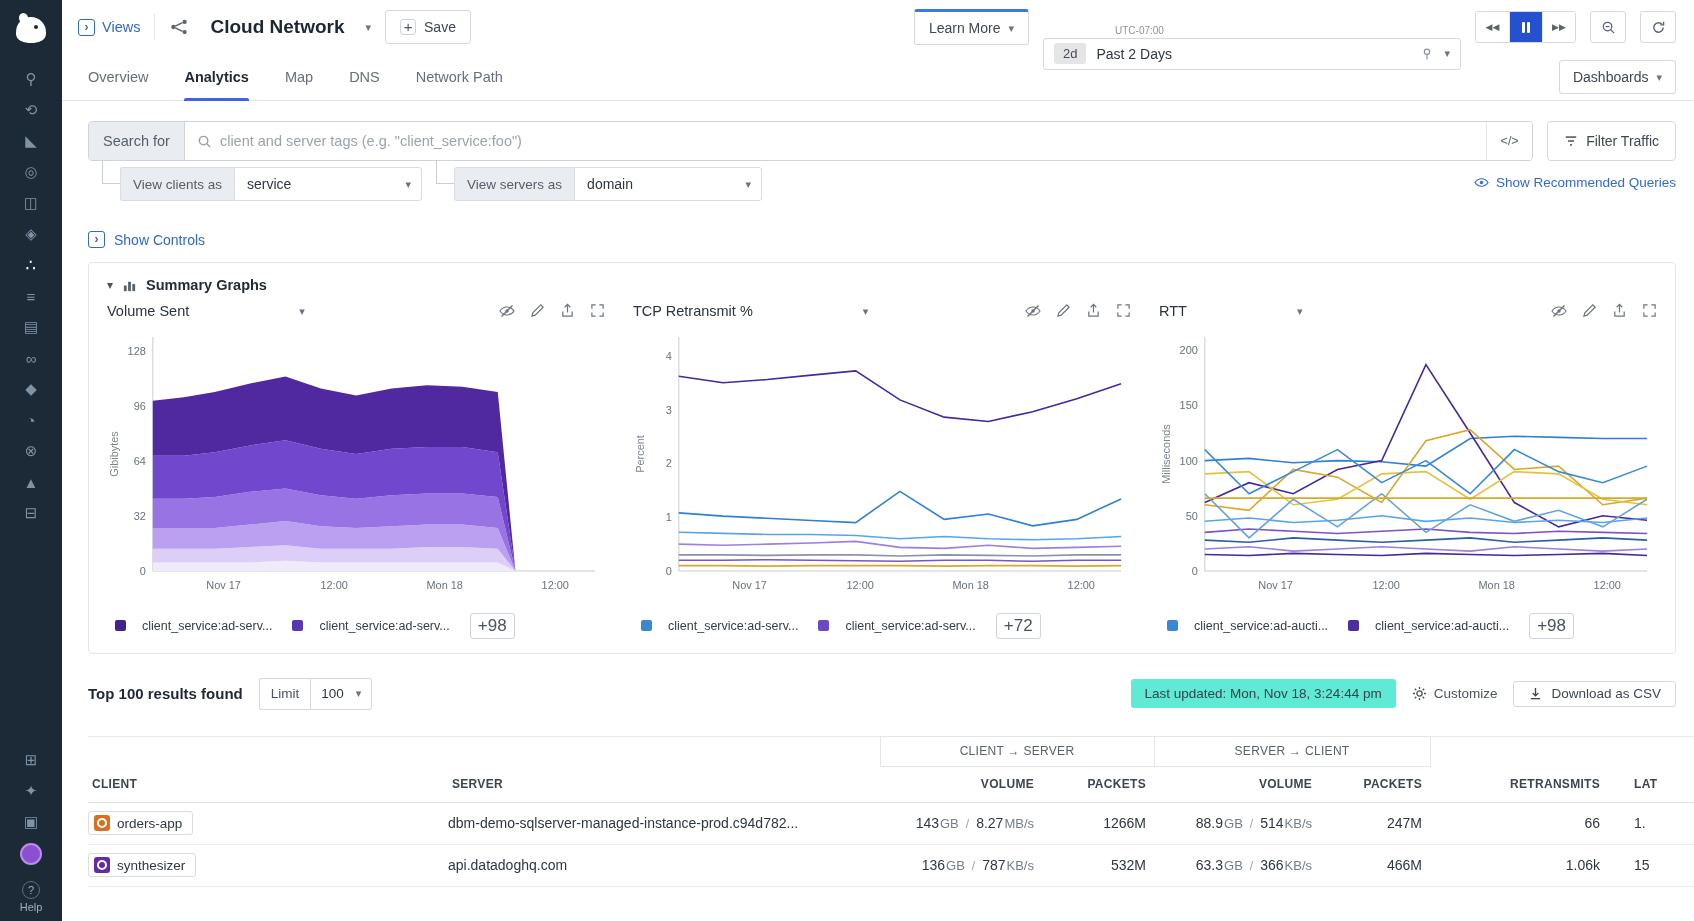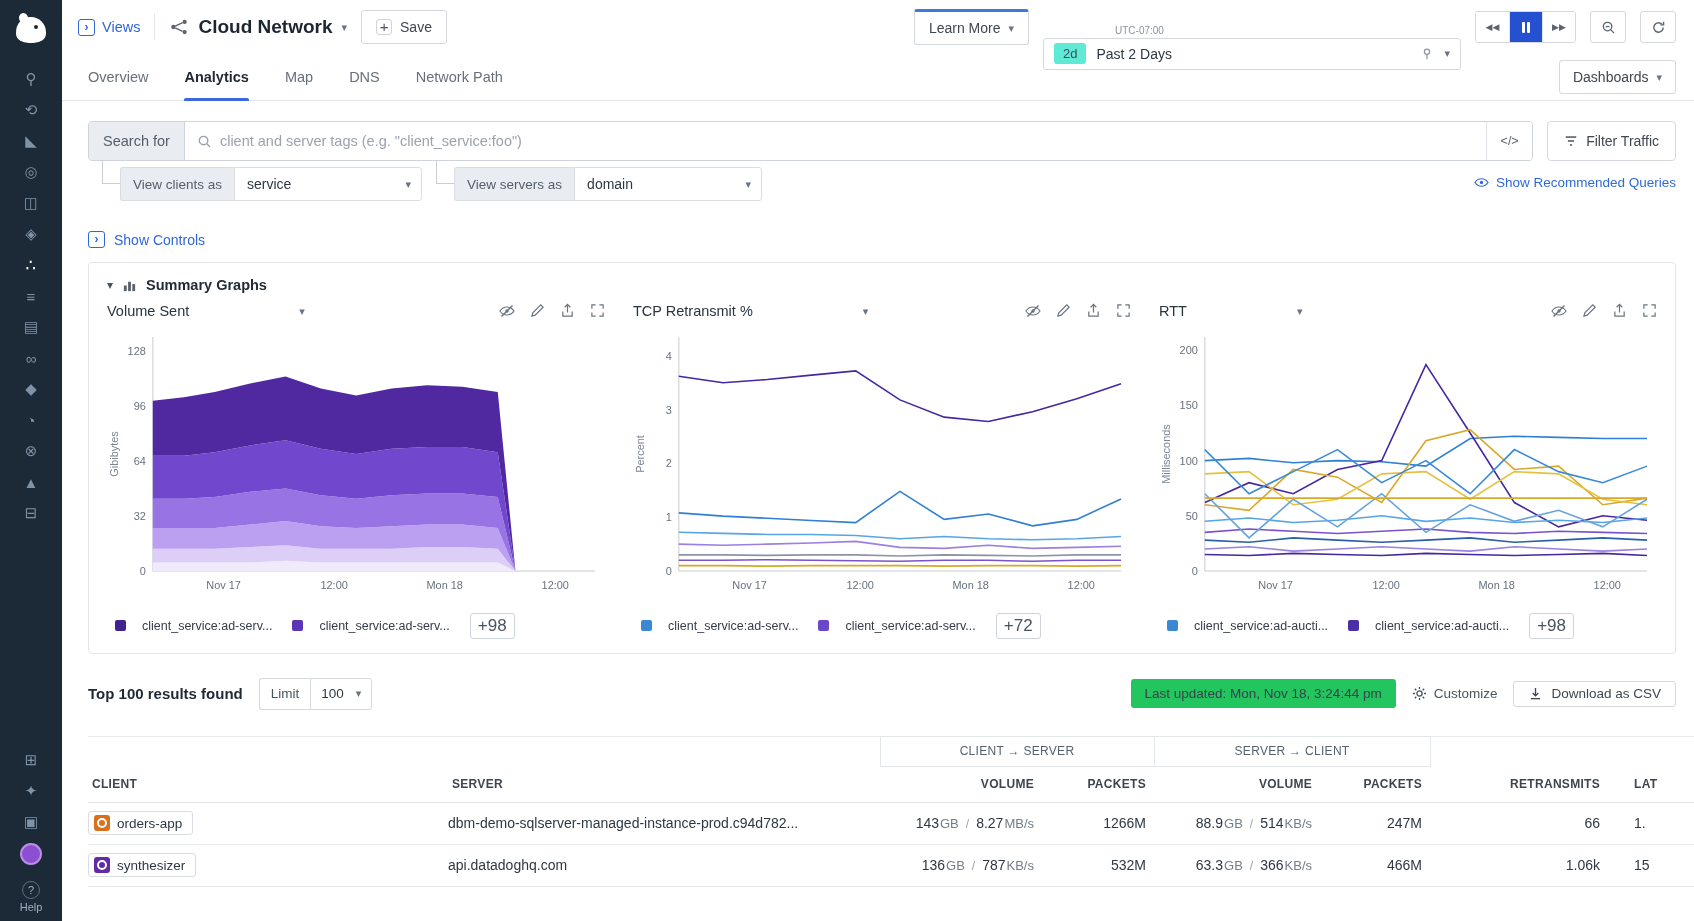--- a/index.html
+++ b/index.html
@@ -24,31 +24,31 @@
   .help-label { color:#9fb0c2; font-size:11px; }
 
   
   .main { flex:1; min-width:0; display:flex; flex-direction:column; }
 
   
   .topbar { height:54px; display:flex; align-items:center; padding:0 18px 0 16px; gap:14px; }
   .views-btn { display:flex; align-items:center; gap:7px; background:none; border:none; color:#3066d6; font-size:14.5px; cursor:pointer; font-family:inherit; }
   .views-ic { width:17px; height:17px; border:1.6px solid #3066d6; border-radius:3px; font-size:12px; line-height:14px; text-align:center; font-weight:bold; color:#3066d6; }
   .vdiv { width:1px; height:26px; background:#e2e5e9; }
-  .title-group { display:flex; align-items:center; gap:9px; cursor:pointer; }
+  .title-group { display:flex; align-items:center; gap:21px; cursor:pointer; }
   .net-ic { color:#5a6470; }
   .page-title { font-size:19px; font-weight:600; color:#1d2733; }
   .btn { display:inline-flex; align-items:center; gap:8px; background:#fff; border:1px solid #d5d9de; border-radius:3px; font-size:13.5px; color:#3e4752; cursor:pointer; font-family:inherit; }
   .save-btn { height:34px; padding:0 14px; font-size:14px; }
   .plus { font-size:15px; color:#4a5460; border:1px solid #cfd4da; border-radius:3px; width:16px; height:16px; line-height:13px; text-align:center; }
   .learn-more { display:flex; align-items:center; gap:8px; background:#fff; border:1px solid #d5d9de; border-top:3px solid #3b7ae0; border-radius:3px; height:36px; padding:0 14px; font-size:14px; color:#3e4752; cursor:pointer; font-family:inherit; }
   .time-wrap { display:flex; flex-direction:column; cursor:pointer;margin-top:40px; }
   .tz { font-size:10px; color:#8a93a0; padding-left:72px; margin-bottom:2px; }
   .time-box { width:418px; height:32px; border:1px solid #d5d9de; border-radius:3px; display:flex; align-items:center; gap:10px; padding:0 10px; background:#fff; }
-  .range-badge { background:#5eead4; border-radius:3px; padding:3px 9px; font-size:13px; color:#424c59; }
+  .range-badge { background:#e5e5e5; border-radius:3px; padding:3px 9px; font-size:13px; color:#424c59; }
   .range-label { font-size:14px; color:#2f3842; }
   .pin-ic { margin-left:auto; color:#8a93a0; cursor:pointer; display:flex; }
   .seg { display:flex; border:1px solid #d5d9de; border-radius:3px; overflow:hidden; height:32px; }
   .seg-btn { width:33px; background:#fff; border:none; border-left:1px solid #e2e5e9; color:#5a6470; font-size:9px; cursor:pointer; display:flex; align-items:center; justify-content:center; gap:2px; }
   .seg-btn:first-child { border-left:none; }
   .seg-btn.pause { background:#2551d0; }
   .pbar { width:3px; height:11px; background:#fff; border-radius:1px; }
   .icon-btn { width:36px; height:32px; justify-content:center; color:#5a6470; }
 
   
@@ -100,21 +100,21 @@
   .leg-item { display:flex; align-items:center; gap:16px; font-size:12.5px; color:#343d48; }
   .leg-sq { width:11px; height:11px; border-radius:2px; display:inline-block; }
   .leg-more { border:1px solid #cfd4da; border-radius:3px; padding:2px 7px; font-size:17px; color:#4a5460; cursor:pointer; }
 
   
   .results-bar { display:flex; align-items:center; gap:16px; margin-top:24px; }
   .results-title { font-size:15px; font-weight:bold; color:#1f2833; }
   .limit-group { display:flex; height:32px; }
   .limit-label { border:1px solid #d5d9de; border-right:none; border-radius:3px 0 0 3px; display:flex; align-items:center; padding:0 11px; font-size:13.5px; color:#4a5460; }
   .limit-select { border:1px solid #d5d9de; border-radius:0 3px 3px 0; display:flex; align-items:center; gap:12px; padding:0 10px; font-size:13.5px; color:#2f3842; cursor:pointer; background:#fff; }
-  .updated-box { background:#22c55e; border-radius:3px; padding:7px 14px; font-size:13.5px; color:#39424d; }
+  .updated-box { background:#5eead4; border-radius:3px; padding:7px 14px; font-size:13.5px; color:#39424d; }
   .customize { display:flex; align-items:center; gap:7px; color:#4a5560; font-size:13.5px; cursor:pointer; }
   .csv-btn { height:26px; padding:0 14px; }
 
   
   .table-wrap { overflow:hidden; margin-top:26px; margin-right:-18px; }
   .tbl { width:1650px; border-collapse:collapse; table-layout:fixed; border-top:1px solid #e8eaee; }
   .group-row th { height:30px; font-size:12px; font-weight:normal; color:#57616d; letter-spacing:.3px; }
   .group-cell { border:1px solid #e4e7ea; text-align:center; }
   .head-row th { height:36px; font-size:12px; color:#3d4650; letter-spacing:.3px; border-bottom:1px solid #dfe2e6; cursor:pointer; }
   .th-left { text-align:left; padding-left:4px; }

